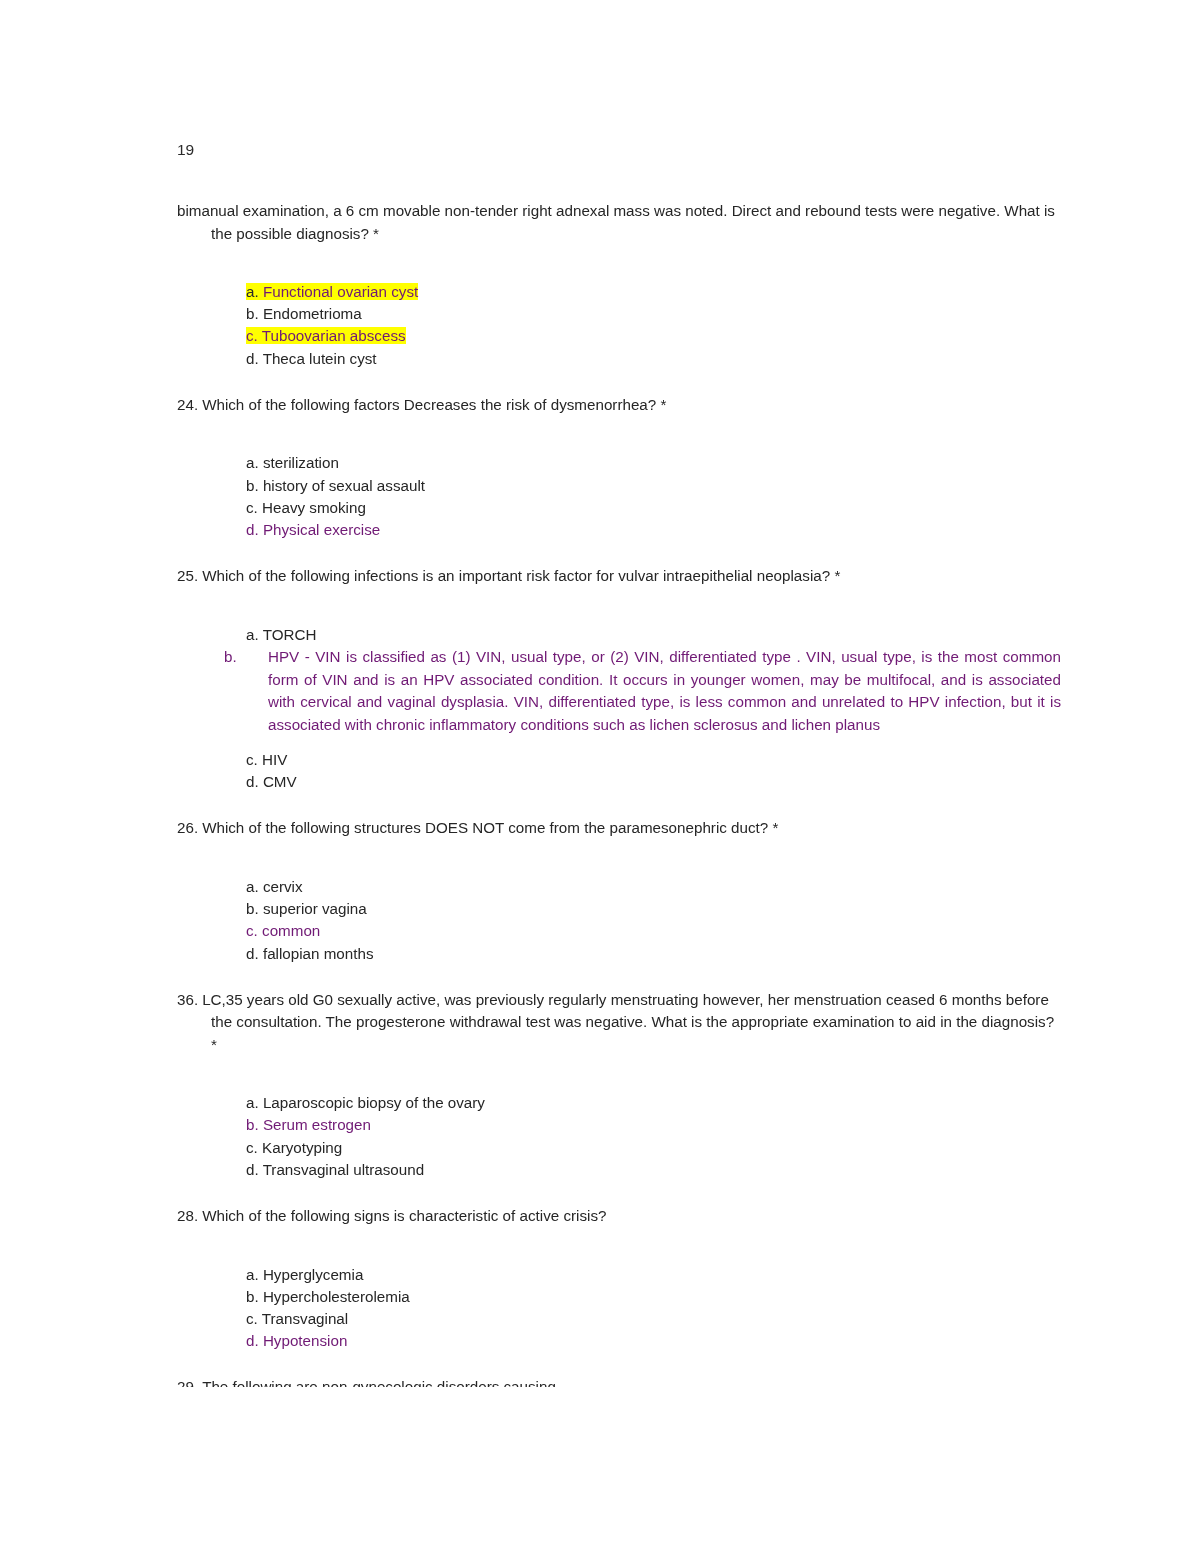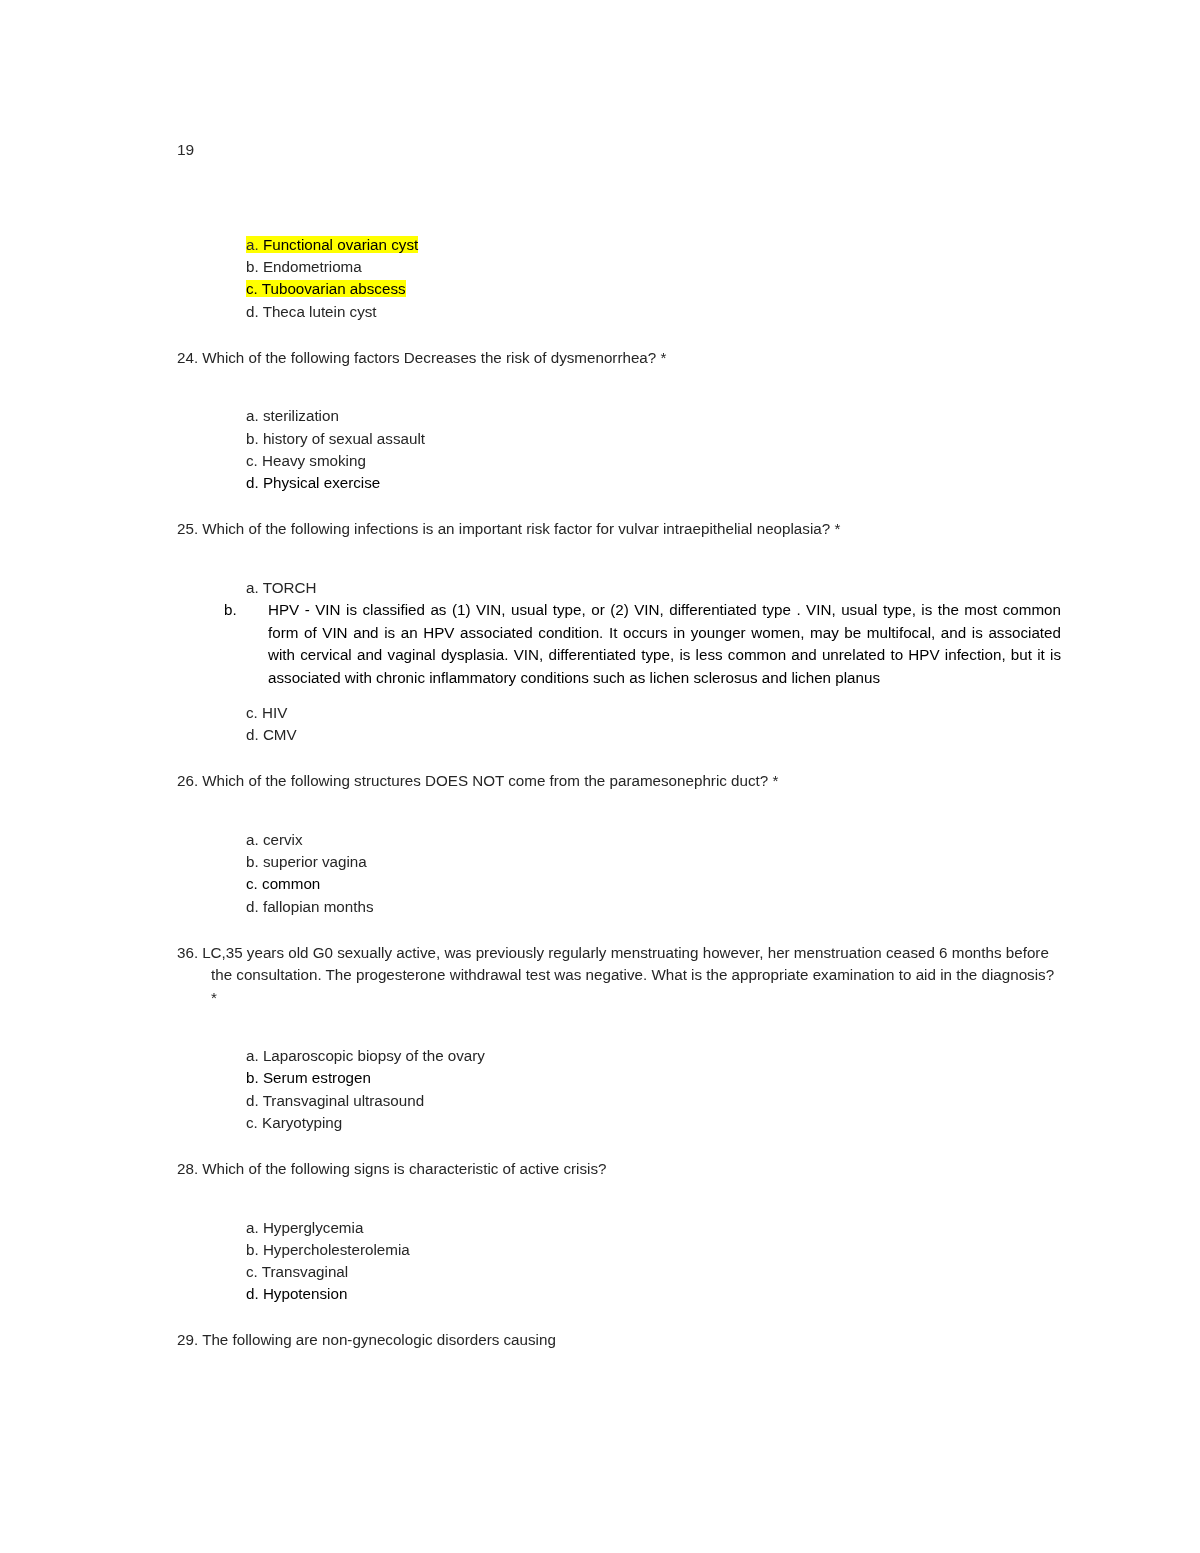--- a/index.html
+++ b/index.html
@@ -92,21 +92,21 @@
     float: left;
     margin-left: -22px;
   }
   .option.longtext .opt-body {
     display: block;
     padding-left: 22px;
   }
 
   
   .red {
-    color: #000000;
+    color: #701a75;
   }
   .hl {
     background-color: #ffff00;
     display: inline;
     box-decoration-break: clone;
     -webkit-box-decoration-break: clone;
   }
   .dark-on-hl {
     color: #2b2b2b;
   }
@@ -119,20 +119,21 @@
 </head>
 <body>
 
 <div class="page">
 
   <div class="page-number">19</div>
 
   <div class="content">
 
     <div class="question">
+      <p class="q-stem continuation">bimanual examination, a 6 cm movable non-tender right adnexal mass was noted. Direct and rebound tests were negative. What is the possible diagnosis? *</p>
 
       <div class="gap-lg"></div>
 
       <ul class="options">
         <li class="option">
           <span class="hl"><span class="dark-on-hl">a.</span> <span class="red opt-text">Functional ovarian cyst</span></span>
         </li>
         <li class="option">
           <span>b.</span>
           <span class="opt-text">Endometrioma</span>
@@ -191,22 +192,22 @@
     </div>
 
     <div class="gap-md"></div>
 
     <div class="question">
       <p class="q-stem"><span class="q-num">36.</span><span>LC,35 years old G0 sexually active, was previously regularly menstruating however, her menstruation ceased 6 months before the consultation. The progesterone withdrawal test was negative. What is the appropriate examination to aid in the diagnosis? *</span></p>
       <div class="gap-lg"></div>
       <ul class="options">
         <li class="option"><span>a.</span> <span class="opt-text">Laparoscopic biopsy of the ovary</span></li>
         <li class="option red"><span>b.</span> <span class="opt-text">Serum estrogen</span></li>
+        <li class="option"><span>c.</span> <span class="opt-text">Karyotyping</span></li>
         <li class="option"><span>d.</span> <span class="opt-text">Transvaginal ultrasound</span></li>
-        <li class="option"><span>c.</span> <span class="opt-text">Karyotyping</span></li>
       </ul>
     </div>
 
     <div class="gap-md"></div>
 
     <div class="question">
       <p class="q-stem"><span class="q-num">28.</span><span>Which of the following signs is characteristic of active crisis?</span></p>
       <div class="gap-lg"></div>
       <ul class="options">
         <li class="option"><span>a.</span> <span class="opt-text">Hyperglycemia</span></li>

